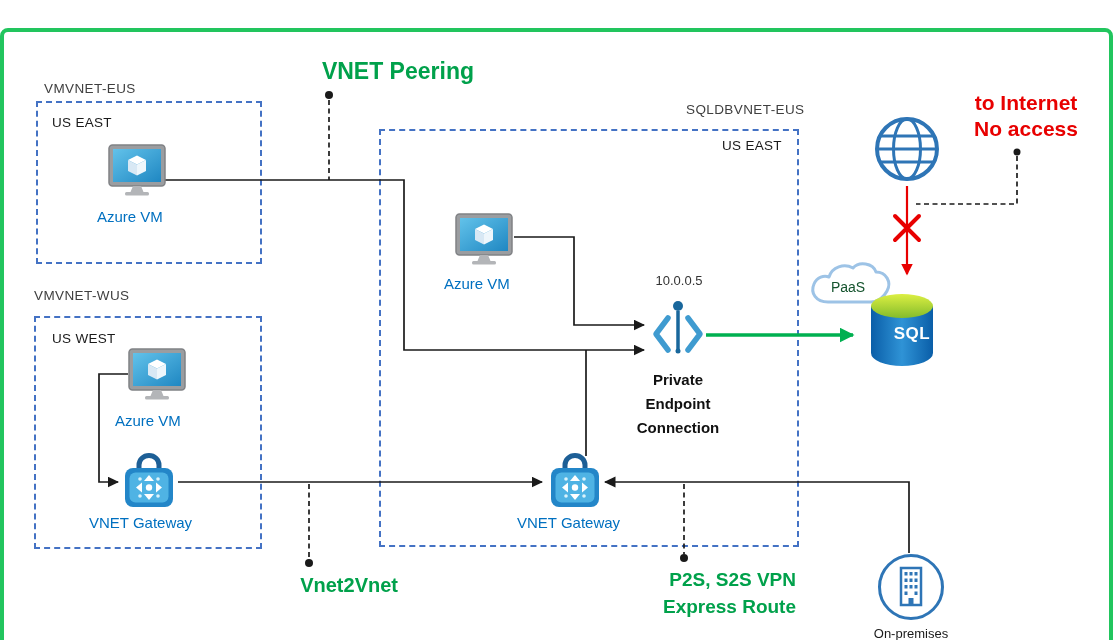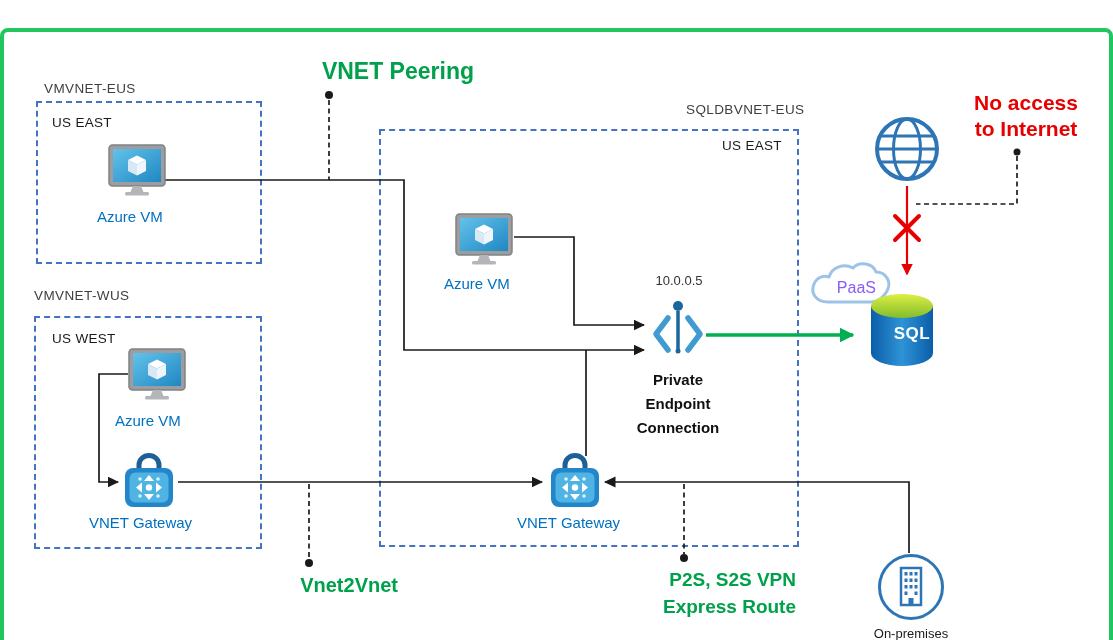--- a/index.html
+++ b/index.html
@@ -18,21 +18,21 @@
   .abs{position:absolute}
   .vnet-box{border:2px dashed var(--vnet-border-blue);background:transparent;z-index:0}
   .grp-title{font-size:13.5px;color:#3f3f3f;letter-spacing:.4px;white-space:nowrap;z-index:3}
   .region{font-size:13.5px;font-weight:400;color:#1a1a1a;letter-spacing:.3px;white-space:nowrap;z-index:3}
   .az-label{font-size:15px;color:var(--azure-label-blue);text-align:left;white-space:nowrap;z-index:3}
   .green-note{color:var(--annotation-green);font-weight:700;text-align:right;z-index:3;white-space:nowrap}
   .red-note{color:var(--warning-red);font-weight:700;font-size:21px;line-height:26px;text-align:center;z-index:3}
   .pe-label{font-weight:700;font-size:15px;line-height:24px;color:#111;text-align:center;z-index:3}
   .ip-label{font-size:13px;color:#333;text-align:center;z-index:3}
   .small-label{font-size:13px;color:#1a1a1a;text-align:center;z-index:3}
-  .paas-text{font-size:16px;color:#8b5cf6;text-align:right;z-index:3}
+  .paas-text{font-size:14px;color:#14532d;text-align:center;z-index:3}
   .sql-text{font-size:17px;font-weight:700;color:#ffffff;text-align:center;z-index:3;letter-spacing:.5px}
   .icon{z-index:2}
   #wires{position:absolute;left:0;top:0;width:1113px;height:640px;z-index:1;pointer-events:none}
   .wire{stroke:#1a1a1a;stroke-width:1.7;fill:none}
   .wire-dashed{stroke:#1a1a1a;stroke-width:1.7;fill:none;stroke-dasharray:5 3.5}
   .wire-green{stroke:var(--flow-green);stroke-width:3.6;fill:none}
   .wire-red{stroke:var(--warning-red);stroke-width:2.2;fill:none}
   .xmark{stroke:var(--warning-red);stroke-width:4;stroke-linecap:round;fill:none}
   .dot{fill:#1a1a1a}
 </style>
@@ -200,22 +200,22 @@
     <svg width="70" height="70" viewBox="0 0 70 70">
       <circle cx="35" cy="35" r="30" fill="#ffffff" stroke="#2E75B6" stroke-width="4"></circle>
       <ellipse cx="35" cy="35" rx="13.5" ry="30" fill="none" stroke="#2E75B6" stroke-width="3"></ellipse>
       <line x1="5" y1="35" x2="65" y2="35" stroke="#2E75B6" stroke-width="3"></line>
       <line x1="9" y1="22" x2="61" y2="22" stroke="#2E75B6" stroke-width="3"></line>
       <line x1="9" y1="48" x2="61" y2="48" stroke="#2E75B6" stroke-width="3"></line>
     </svg>
   </div>
 
   <div class="abs red-note" style="left:942px;top:58px;width:160px">
+    <div>to Internet</div>
     <div>No access</div>
-    <div>to Internet</div>
   </div>
 
   <div class="abs icon" style="left:804px;top:226px">
     <svg width="86" height="52" viewBox="0 0 86 52">
       <path d="M20 44 C 8 44 2 35 6 26 C 9 19 16 17 21 19 C 24 9 36 5 45 10 C 51 3 65 5 68 14 C 78 14 84 24 79 33 C 76 39 70 44 63 44 Z" fill="#ffffff" stroke="#9DC3E6" stroke-width="3" stroke-linejoin="round"></path>
     </svg>
   </div>
   <div class="abs paas-text" style="left:816px;top:247px;width:56px">PaaS</div>
 
   <div class="abs icon" style="left:863px;top:260px">

